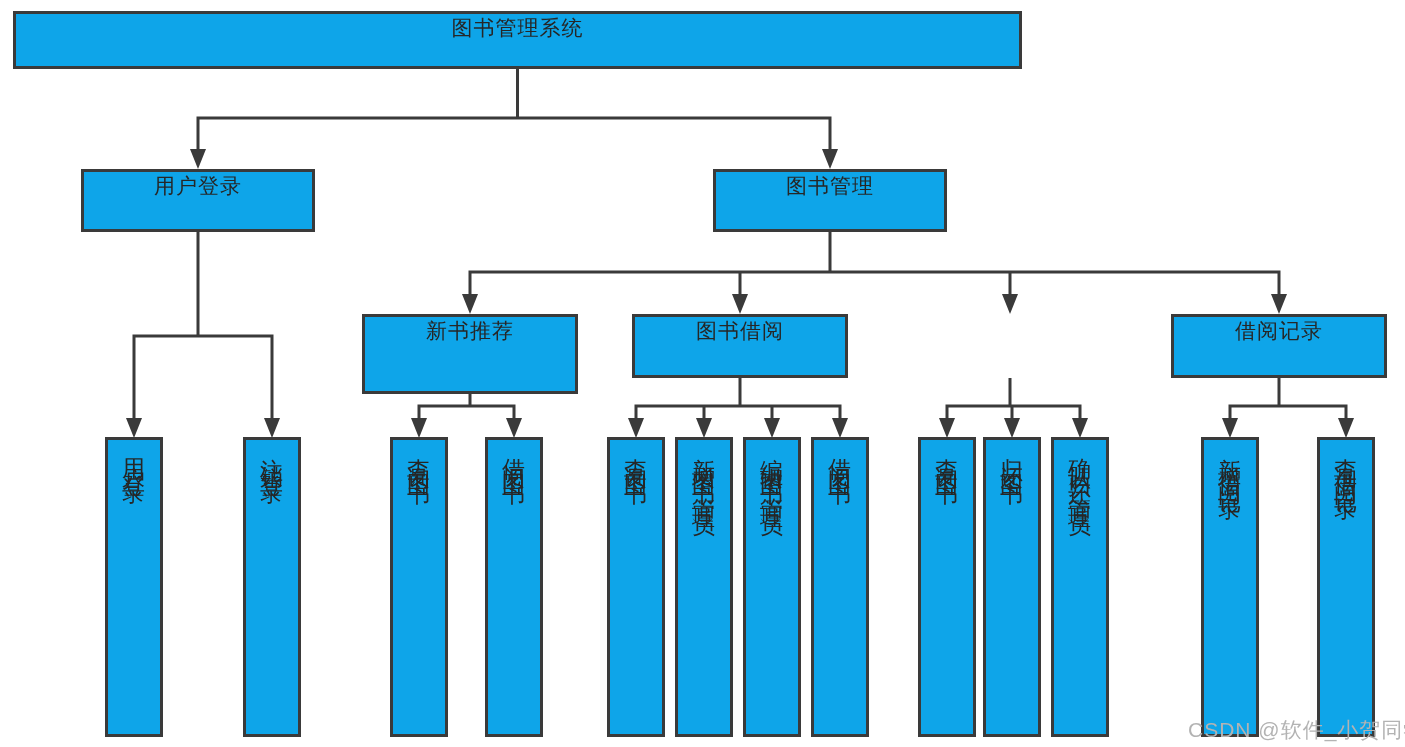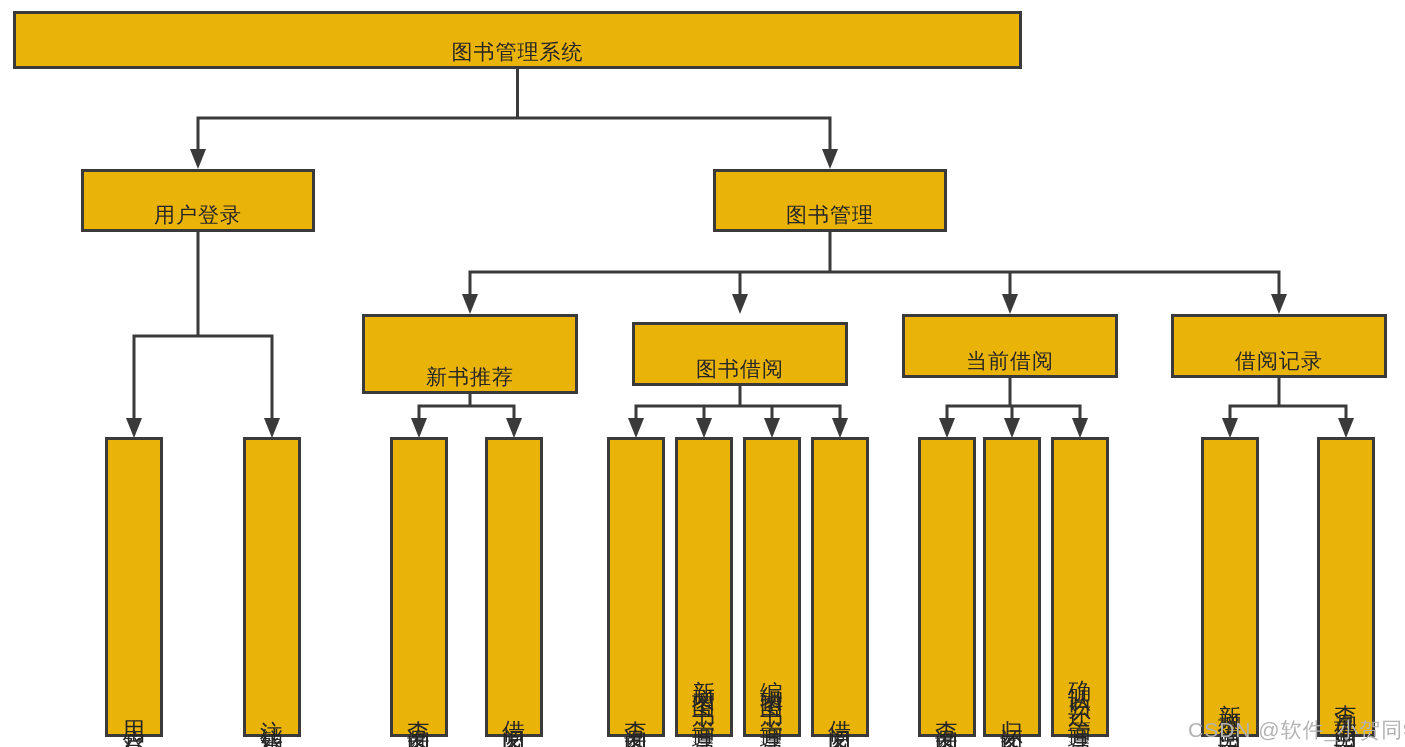--- a/index.html
+++ b/index.html
@@ -33,23 +33,23 @@
     stroke-width: 3;
     fill: none;
   }
   .connectors path.tri {
     fill: var(--line);
     stroke: none;
   }
   .box {
     position: absolute;
     border: 3px solid var(--line);
-    background: #eab308;
+    background: #0ea5e9;
     display: flex;
-    align-items: flex-end;
+    align-items: flex-start;
     justify-content: center;
     color: var(--text);
     font-size: 21px;
     letter-spacing: 1px;
     z-index: 1;
   }
   .leaf {
     top: 437px;
     width: 58px;
     height: 300px;
@@ -121,25 +121,22 @@
   <div class="box" style="left:81px; top:169px; width:234px; height:63px;">
     <span>用户登录</span>
   </div>
   <div class="box" style="left:713px; top:169px; width:234px; height:63px;">
     <span>图书管理</span>
   </div>
 
   <div class="box" style="left:362px; top:314px; width:216px; height:80px;">
     <span>新书推荐</span>
   </div>
-  <div class="box" style="left:632px; top:322px; width:216px; height:64px;">
+  <div class="box" style="left:632px; top:314px; width:216px; height:64px;">
     <span>图书借阅</span>
-  </div>
-  <div class="box" style="left:902px; top:314px; width:216px; height:64px;">
-    <span>当前借阅</span>
   </div>
   <div class="box" style="left:1171px; top:314px; width:216px; height:64px;">
     <span>借阅记录</span>
   </div>
 
   <div class="box leaf" style="left:105px;">
     <span>用户登录</span>
   </div>
   <div class="box leaf" style="left:243px;">
     <span>注销登录</span>

